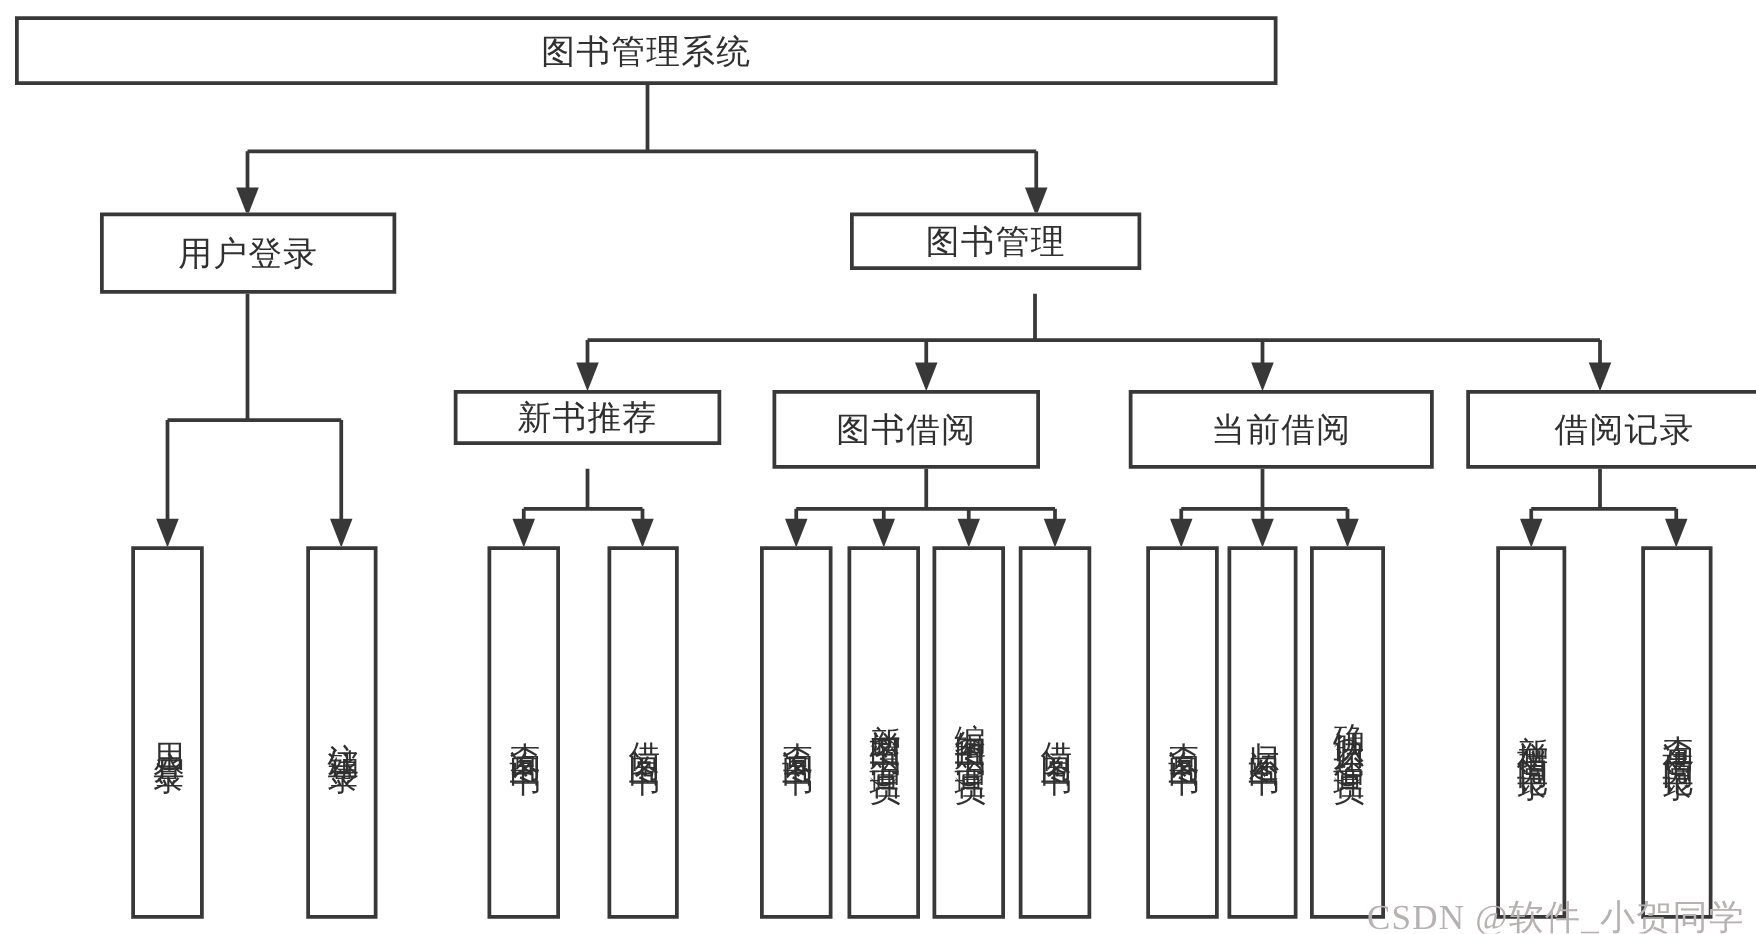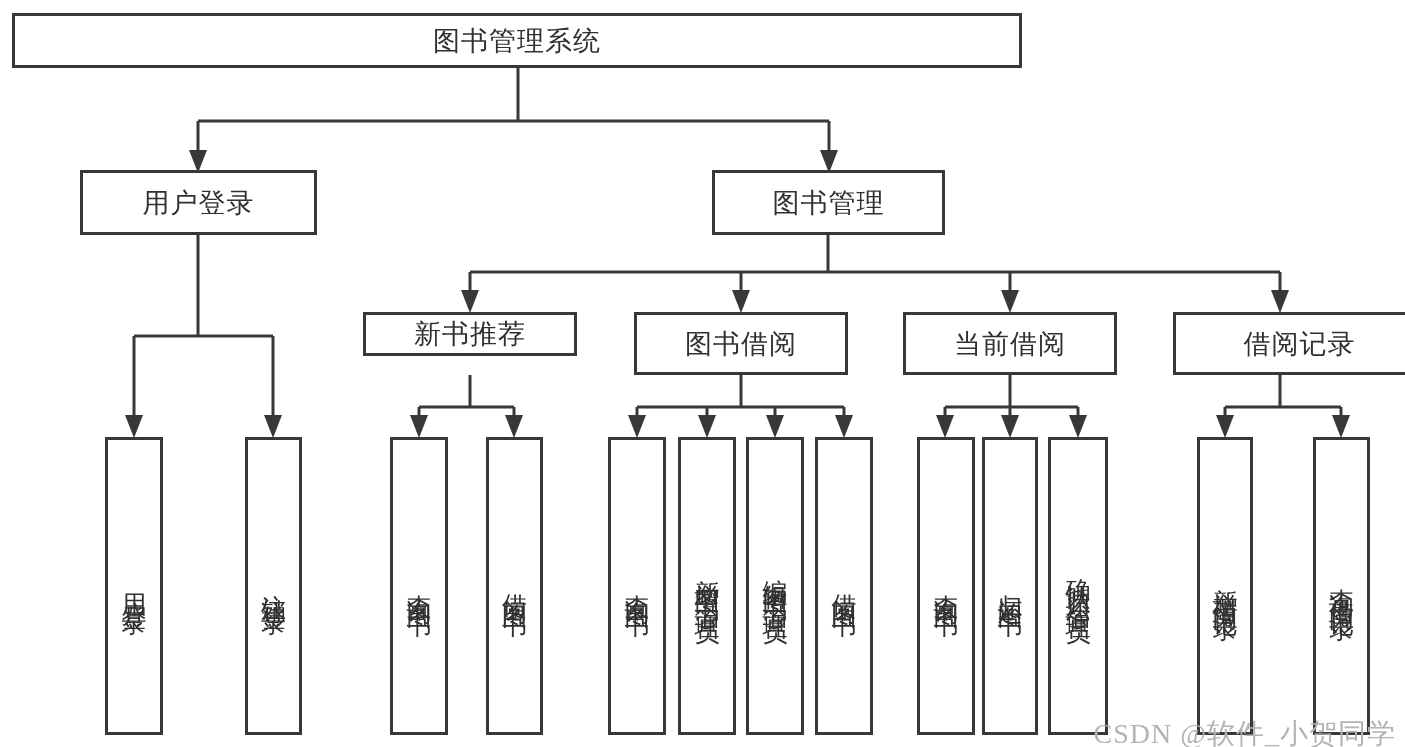--- a/index.html
+++ b/index.html
@@ -81,31 +81,31 @@
     </g>
   </svg>
 
   <div class="node h-node" style="left:12px;top:13px;width:1010px;height:55px;">
     <span>图书管理系统</span>
   </div>
 
   <div class="node h-node" style="left:80px;top:170px;width:237px;height:65px;">
     <span>用户登录</span>
   </div>
-  <div class="node h-node" style="left:712px;top:170px;width:233px;height:65px;">
+  <div class="node h-node" style="left:680px;top:170px;width:233px;height:46px;">
     <span>图书管理</span>
   </div>
 
   <div class="node h-node" style="left:363px;top:312px;width:214px;height:44px;">
     <span>新书推荐</span>
   </div>
-  <div class="node h-node" style="left:634px;top:312px;width:214px;height:63px;">
+  <div class="node h-node" style="left:618px;top:312px;width:214px;height:63px;">
     <span>图书借阅</span>
   </div>
-  <div class="node h-node" style="left:903px;top:312px;width:214px;height:63px;">
+  <div class="node h-node" style="left:903px;top:312px;width:244px;height:63px;">
     <span>当前借阅</span>
   </div>
   <div class="node h-node" style="left:1173px;top:312px;width:253px;height:63px;">
     <span>借阅记录</span>
   </div>
 
   <div class="node v-node" style="left:105px;top:437px;width:58px;height:298px;">
     <span class="vtxt">用户登录</span>
   </div>
   <div class="node v-node" style="left:245px;top:437px;width:57px;height:298px;">

